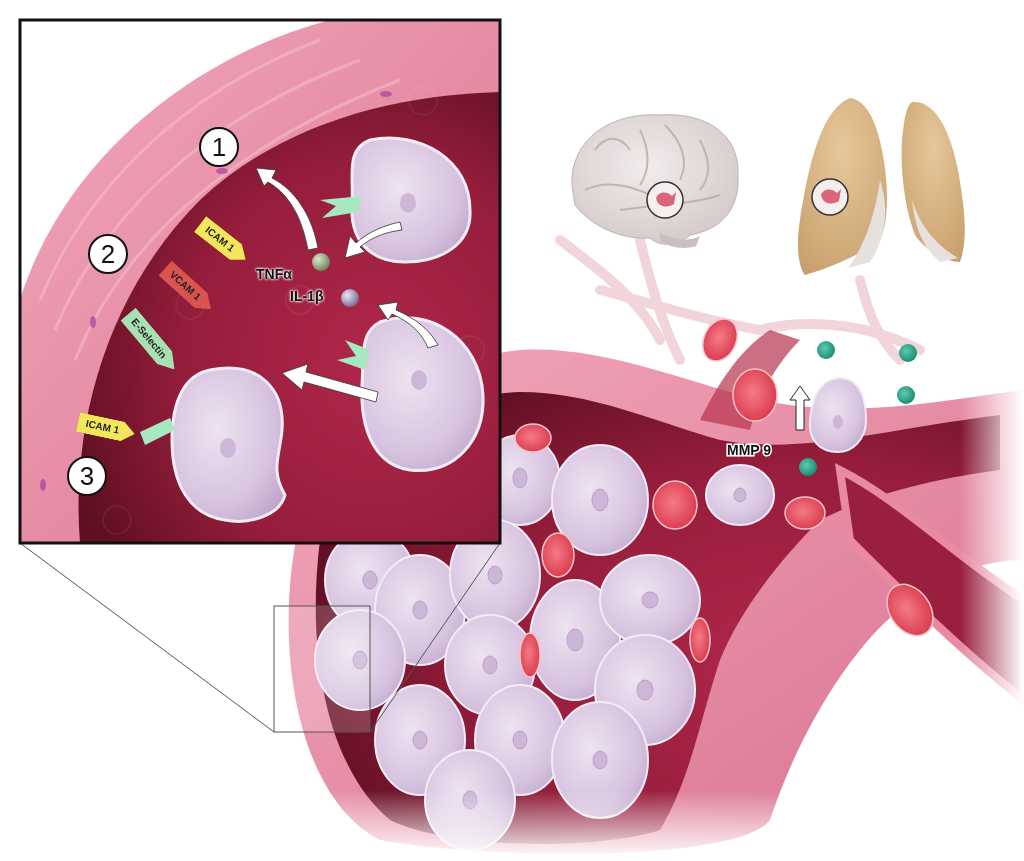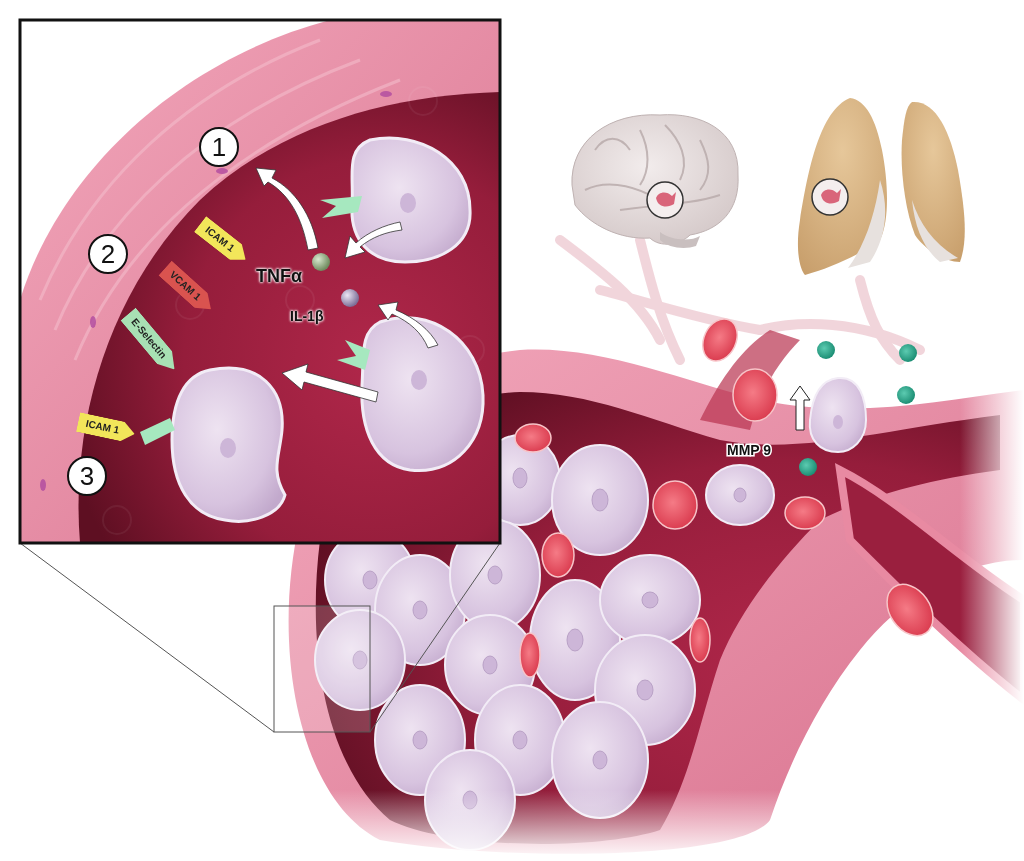--- a/index.html
+++ b/index.html
@@ -242,15 +242,15 @@
     </div>
 <div class="circle-num" style="left:67px; top:456px;">
       <span>3</span>
     </div>
 
 <div class="tag" style="left:200px; top:214px; background:#f2e65a; transform: rotate(38deg); transform-origin: left center;"><span>ICAM 1</span></div>
 <div class="tag" style="left:165px; top:258px; background:#d9534f; transform: rotate(42deg); transform-origin: left center;"><span>VCAM 1</span></div>
 <div class="tag" style="left:128px; top:304px; background:#a8e0b4; transform: rotate(50deg); transform-origin: left center;"><span>E-Selectin</span></div>
 <div class="tag" style="left:78px; top:412px; background:#f2e65a; transform: rotate(12deg); transform-origin: left center;"><span>ICAM 1</span></div>
 
-<div class="html-label" style="left:256px; top:266px; font-size:18px; text-shadow: 0 0 3px #fff, 0 0 3px #fff, 0 0 2px #fff;">TNFα</div>
-<div class="html-label" style="left:290px; top:308px; font-size:14px; text-shadow: 0 0 3px #fff, 0 0 3px #fff, 0 0 2px #fff;">IL-1β</div>
+<div class="html-label" style="left:256px; top:266px; font-size:14px; text-shadow: 0 0 3px #fff, 0 0 3px #fff, 0 0 2px #fff;">TNFα</div>
+<div class="html-label" style="left:290px; top:288px; font-size:14px; text-shadow: 0 0 3px #fff, 0 0 3px #fff, 0 0 2px #fff;">IL-1β</div>
 </div>
 
 </body></html>

